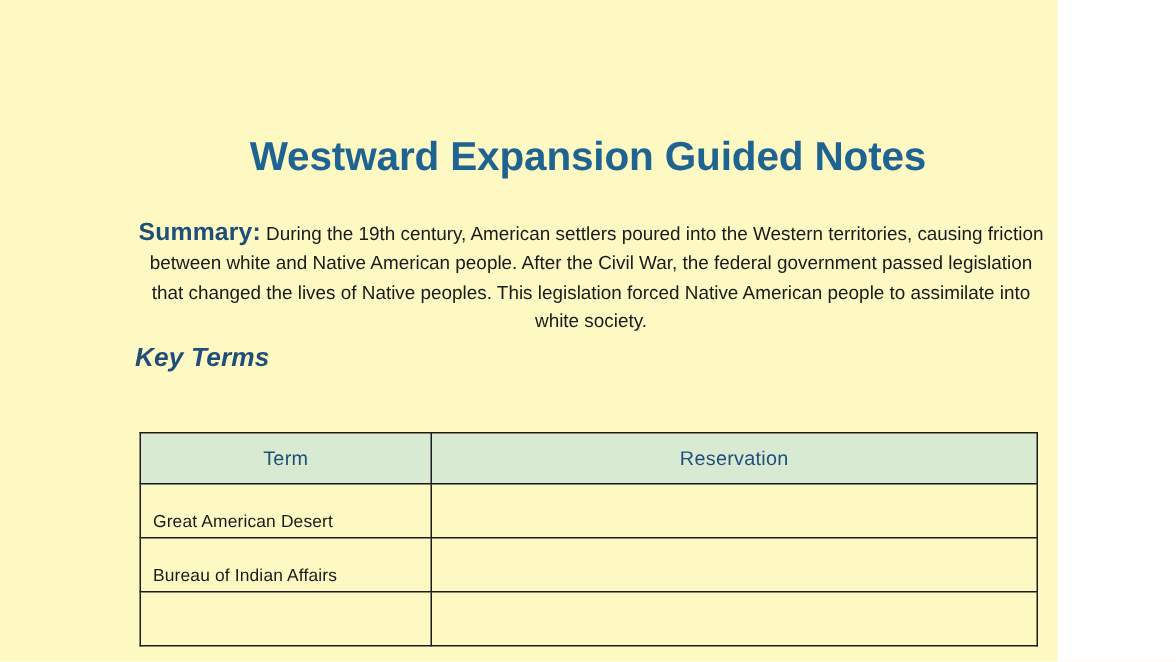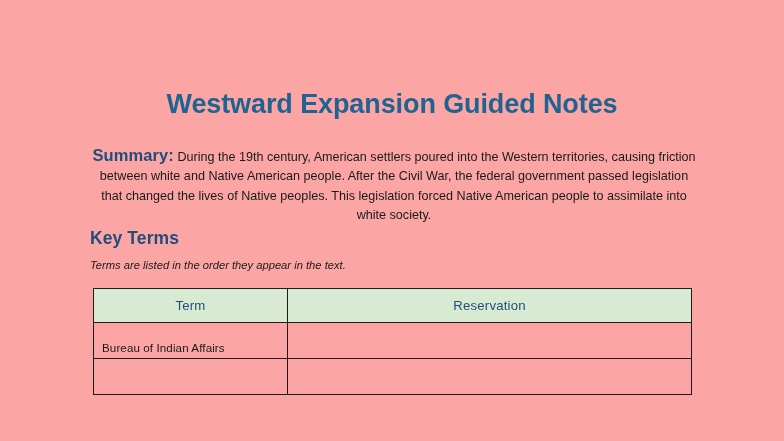--- a/index.html
+++ b/index.html
@@ -11,23 +11,23 @@
     width: 784px;
     height: 441px;
     overflow: hidden;
     font-family: "Liberation Sans", sans-serif;
     color: #141414;
     -webkit-font-smoothing: antialiased;
   }
 
   .page {
     position: relative;
-    width: 784px;
+    width: 705px;
     height: 441px;
-    background: #fca5a5;
+    background: #fef9c3;
     overflow: hidden;
   }
 
   
   .doc-title {
     position: absolute;
     left: 0;
     top: 88px;
     width: 784px;
     text-align: center;
@@ -65,20 +65,21 @@
   .section-heading {
     position: absolute;
     left: 90px;
     top: 227px;
     font-size: 17.5px;
     font-weight: bold;
     color: #1F4E79;
     line-height: 22px;
     letter-spacing: 0.1px;
     white-space: nowrap;
+    font-style: italic;
   }
 
   .section-note {
     position: absolute;
     left: 90px;
     top: 257px;
     font-size: 11.2px;
     font-style: italic;
     color: #1a1a1a;
     line-height: 16px;
@@ -134,35 +135,38 @@
 <div class="page">
 
   <div class="doc-title">Westward Expansion Guided Notes</div>
 
   <p class="summary-block">
     <span class="summary-label">Summary:</span><span class="summary-text"> </span><span class="summary-text">During the 19th century, American settlers poured into the Western territories, causing friction between white and Native American people. After the Civil War, the federal government passed legislation that changed the lives of Native peoples. This legislation forced Native American people to assimilate into white society.</span>
   </p>
 
   <div class="section-heading">Key Terms</div>
 
-  <div class="section-note">Terms are listed in the order they appear in the text.</div>
 
   <table class="terms-table">
     <colgroup>
       <col class="col-term">
       <col class="col-desc">
     </colgroup>
     <thead>
       <tr>
         <th>Term</th>
         <th>Reservation</th>
       </tr>
     </thead>
     <tbody>
       <tr>
+        <td>Great American Desert</td>
+        <td class="desc-cell"></td>
+      </tr>
+      <tr>
         <td>Bureau of Indian Affairs</td>
         <td class="desc-cell"></td>
       </tr>
       <tr>
         <td></td>
         <td class="desc-cell"></td>
       </tr>
     </tbody>
   </table>
 

